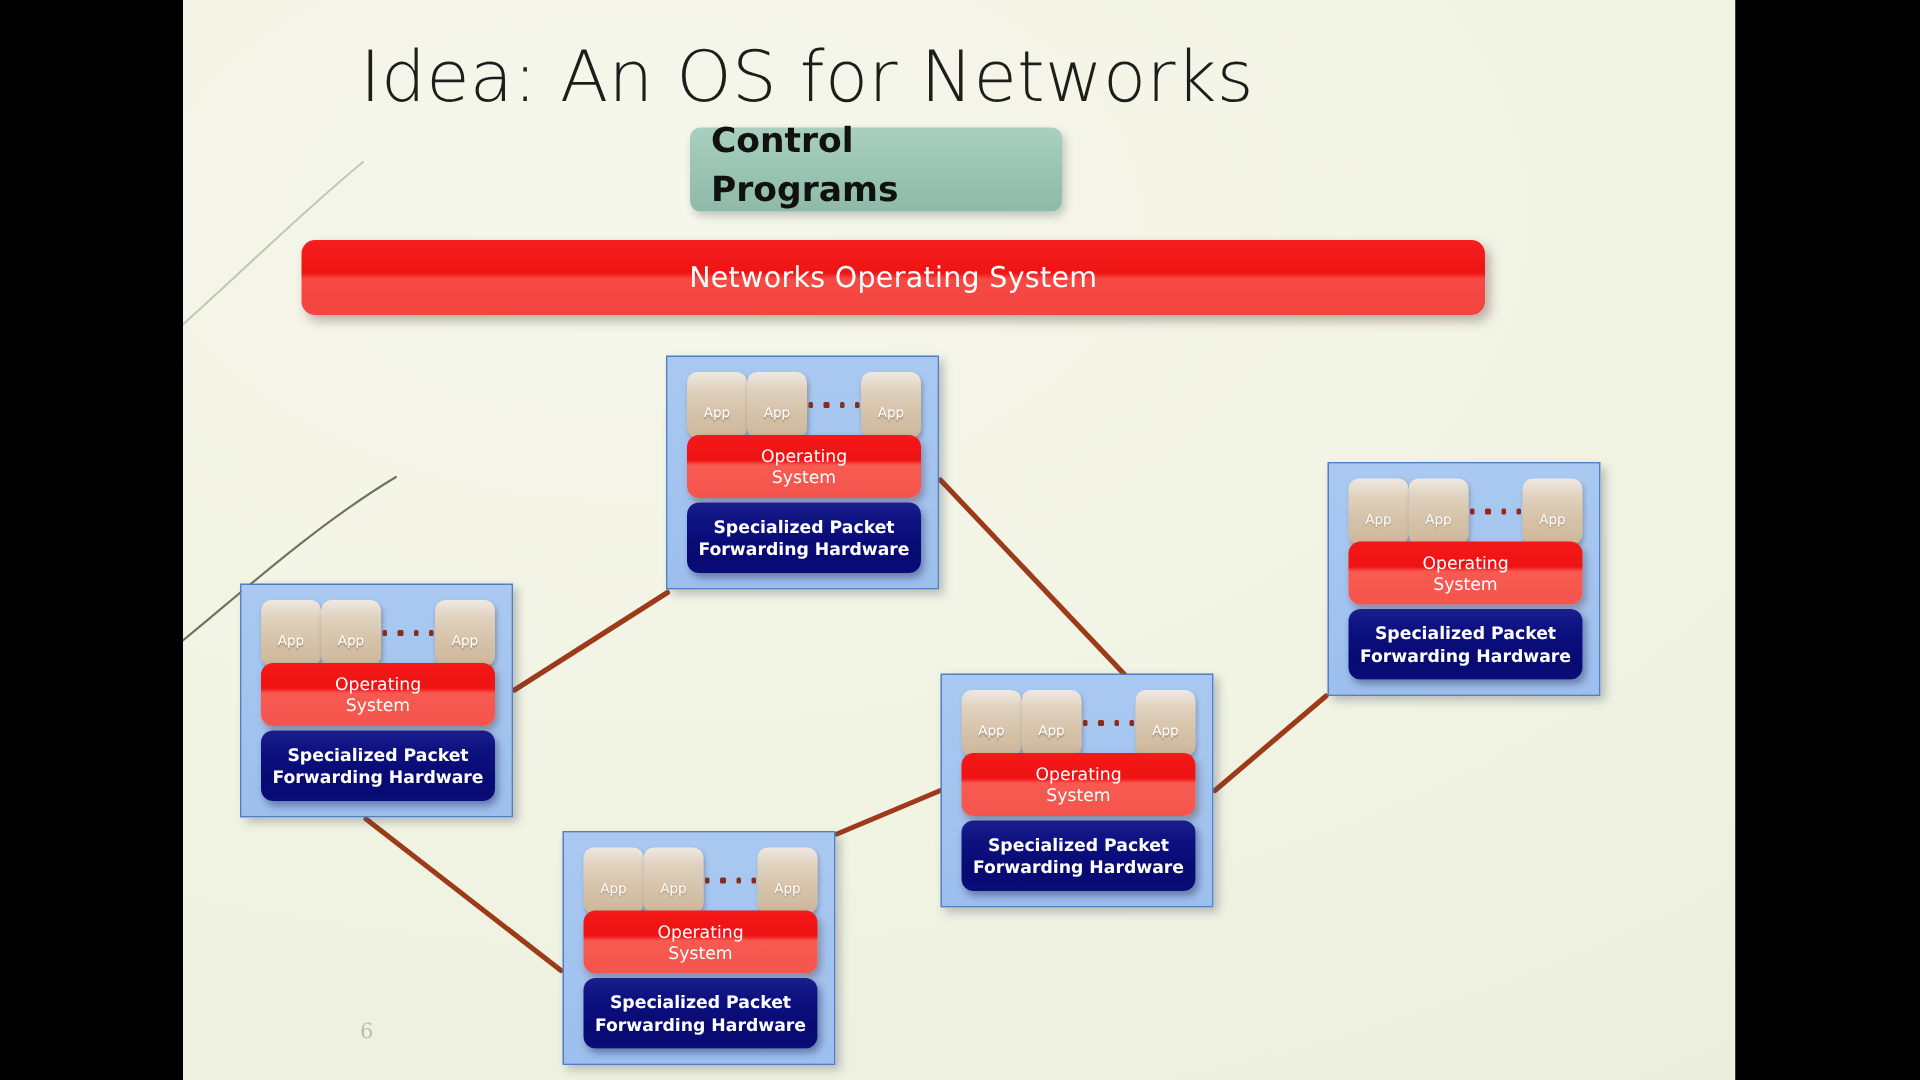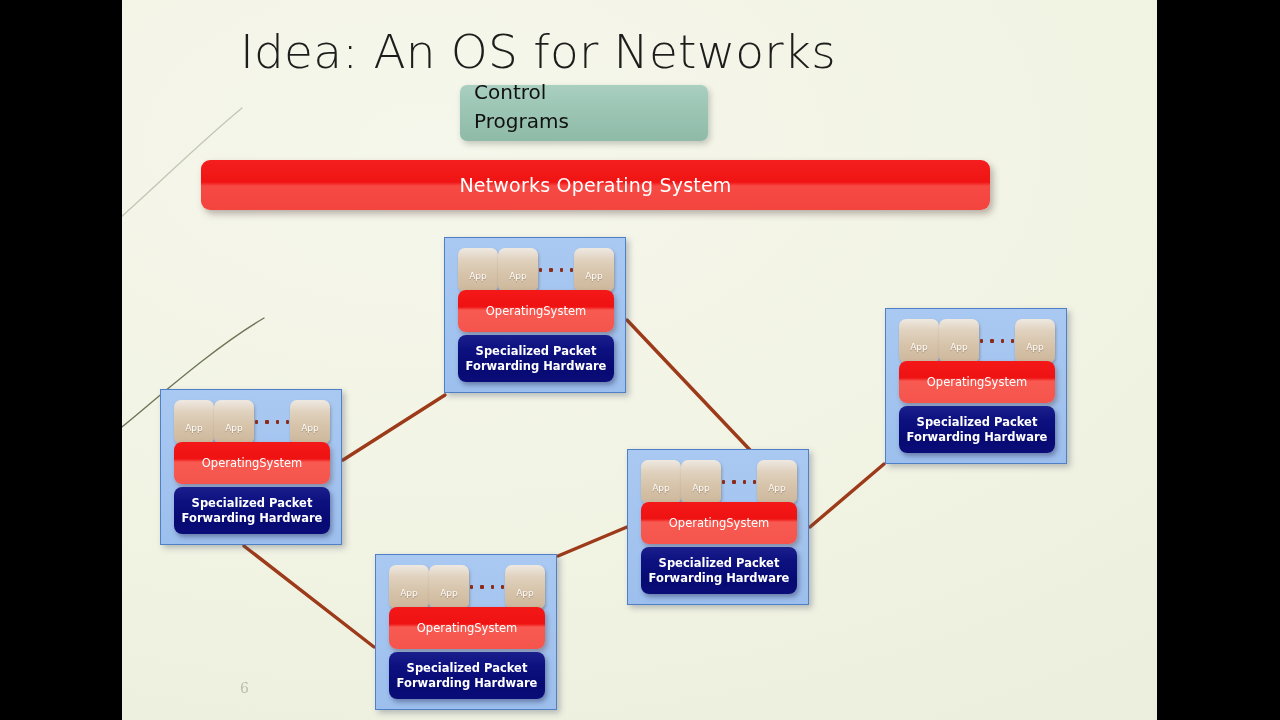--- a/index.html
+++ b/index.html
@@ -67,22 +67,22 @@
     border-radius: 7px;
     background: linear-gradient(180deg, #a9cfc0 0%, #9dc6b5 40%, #8fbaa8 100%);
     box-shadow: 2px 3px 6px rgba(80,90,80,0.32);
   }
   .control-label {
     position: absolute;
     left: 352px;
     top: 78px;
     width: 250px;
     font-family: "DejaVu Sans", sans-serif;
-    font-size: 20px;
-    font-weight: 400;
+    font-size: 23px;
+    font-weight: 700;
     line-height: 1.44;
     color: #111111;
     z-index: 5;
     white-space: pre-line;
   }
 
   
   .nos-bar {
     position: absolute;
     left: 79px;
@@ -153,21 +153,21 @@
   .dot {
     background: #8c2b18;
     border-radius: 1px;
   }
   .os-box {
     position: absolute;
     border-radius: 8px;
     background: linear-gradient(180deg, #f41818 0%, #ef1212 40%, #f85a52 48%, #f4544c 100%);
     box-shadow: 2px 3px 5px rgba(90,60,60,0.4);
     display: flex;
-    flex-direction: row;
+    flex-direction: column;
     align-items: center;
     justify-content: center;
     color: #ffffff;
     font-family: "DejaVu Sans", sans-serif;
     line-height: 1.26;
     text-align: center;
     box-sizing: border-box;
   }
   .hw-box {
     position: absolute;

